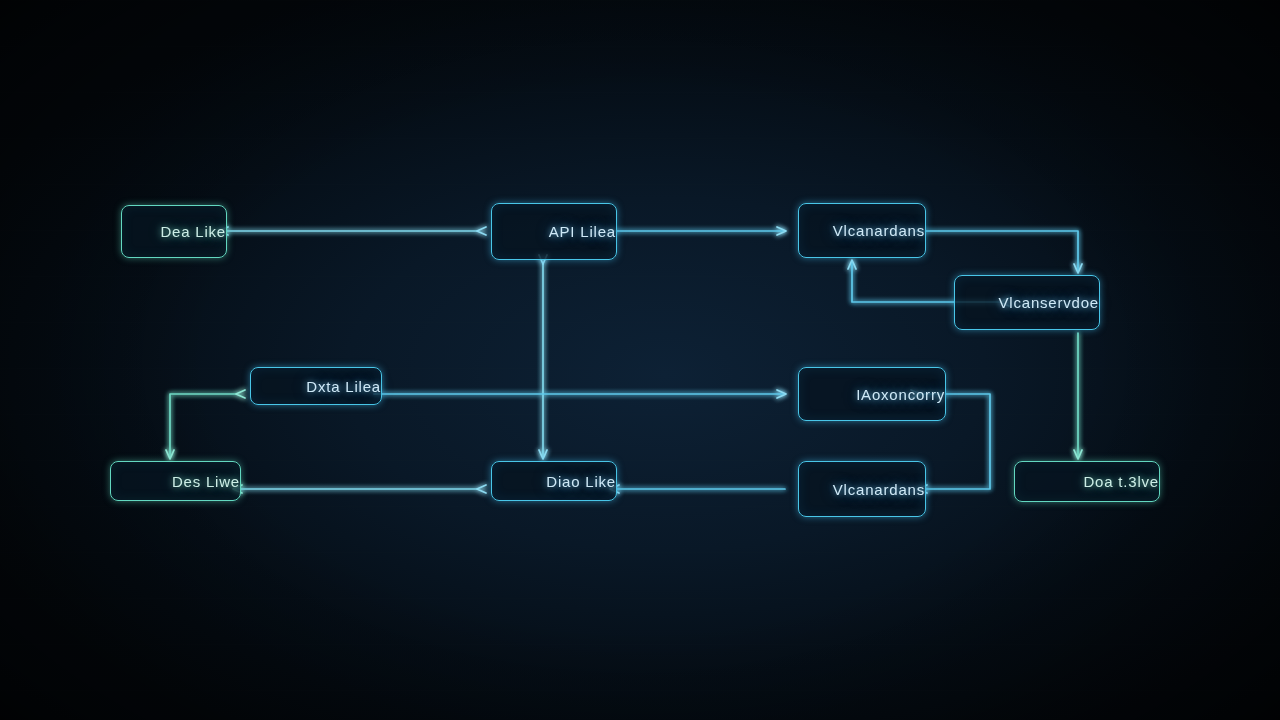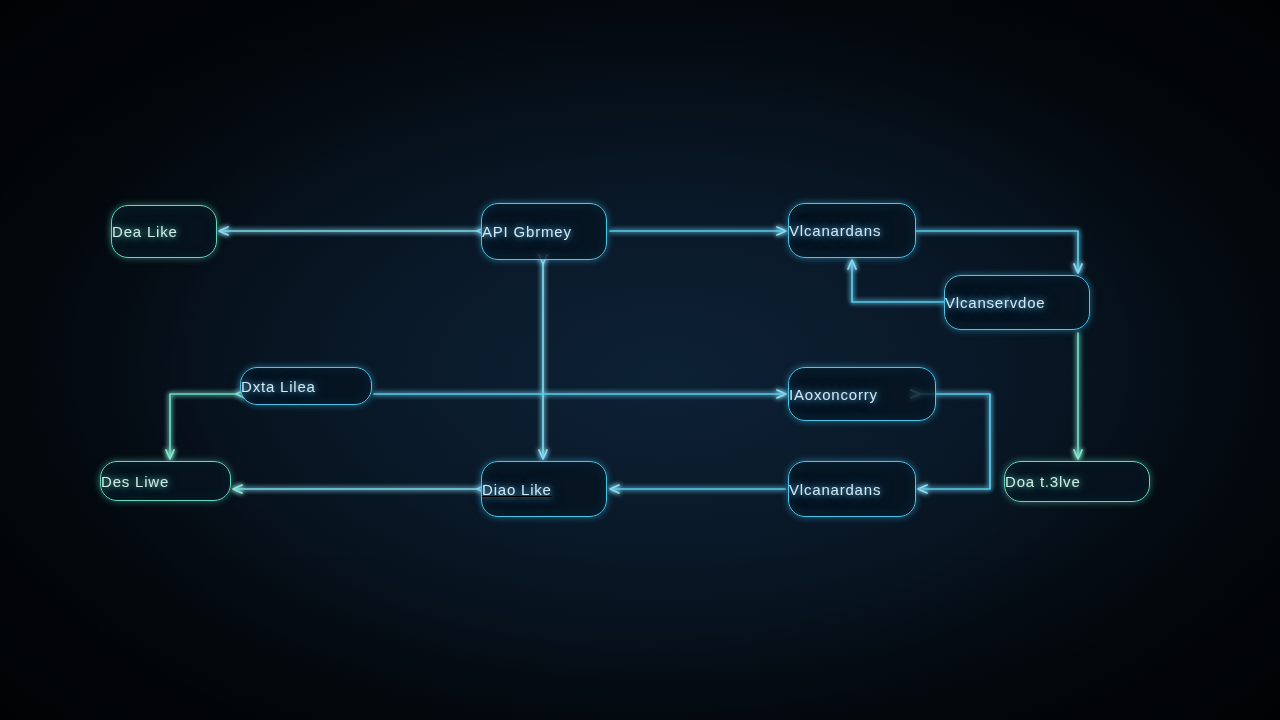--- a/index.html
+++ b/index.html
@@ -45,25 +45,26 @@
     position: absolute;
     inset: 0;
     width: 1280px;
     height: 720px;
   }
 
   
   .node {
     position: absolute;
     box-sizing: border-box;
-    border-radius: 17px;
+    border-radius: 8px;
     display: flex;
     align-items: center;
-    justify-content: flex-start;
+    justify-content: flex-end;
     background: rgba(6, 20, 33, 0.80);
+    margin-left: 10px;
   }
   .node .label {
     font-size: 15px;
     letter-spacing: 0.8px;
     white-space: nowrap;
     text-align: center;
   }
   
   .node.cyan {
     border: 1.6px solid #49c6e8;
@@ -136,21 +137,21 @@
       <path d="M 1078,333 L 1078,458" stroke="#6fd9c4" marker-end="url(#ar-t)"></path>
     </g>
   </svg>
 
   <div class="blurwrap">
     <div class="node teal" style="left:111px; top:205px; width:106px; height:53px;">
       <span class="label">Dea Like</span>
     </div>
 
     <div class="node cyan" style="left:481px; top:203px; width:126px; height:57px;">
-      <span class="label">API Gbrmey</span>
+      <span class="label">API Lilea</span>
     </div>
 
     <div class="node cyan" style="left:788px; top:203px; width:128px; height:55px;">
       <span class="label">Vlcanardans</span>
     </div>
 
     <div class="node cyan" style="left:944px; top:275px; width:146px; height:55px;">
       <span class="label">Vlcanservdoe</span>
     </div>
 
@@ -159,21 +160,21 @@
     </div>
 
     <div class="node cyan" style="left:788px; top:367px; width:148px; height:54px;">
       <span class="label">IAoxoncorry</span>
     </div>
 
     <div class="node teal" style="left:100px; top:461px; width:131px; height:40px;">
       <span class="label">Des Liwe</span>
     </div>
 
-    <div class="node cyan" style="left:481px; top:461px; width:126px; height:56px;text-decoration:underline;">
+    <div class="node cyan" style="left:481px; top:461px; width:126px; height:40px;">
       <span class="label">Diao Like</span>
     </div>
 
     <div class="node cyan" style="left:788px; top:461px; width:128px; height:56px;">
       <span class="label">Vlcanardans</span>
     </div>
 
     <div class="node teal" style="left:1004px; top:461px; width:146px; height:41px;">
       <span class="label">Doa t.3lve</span>
     </div>

